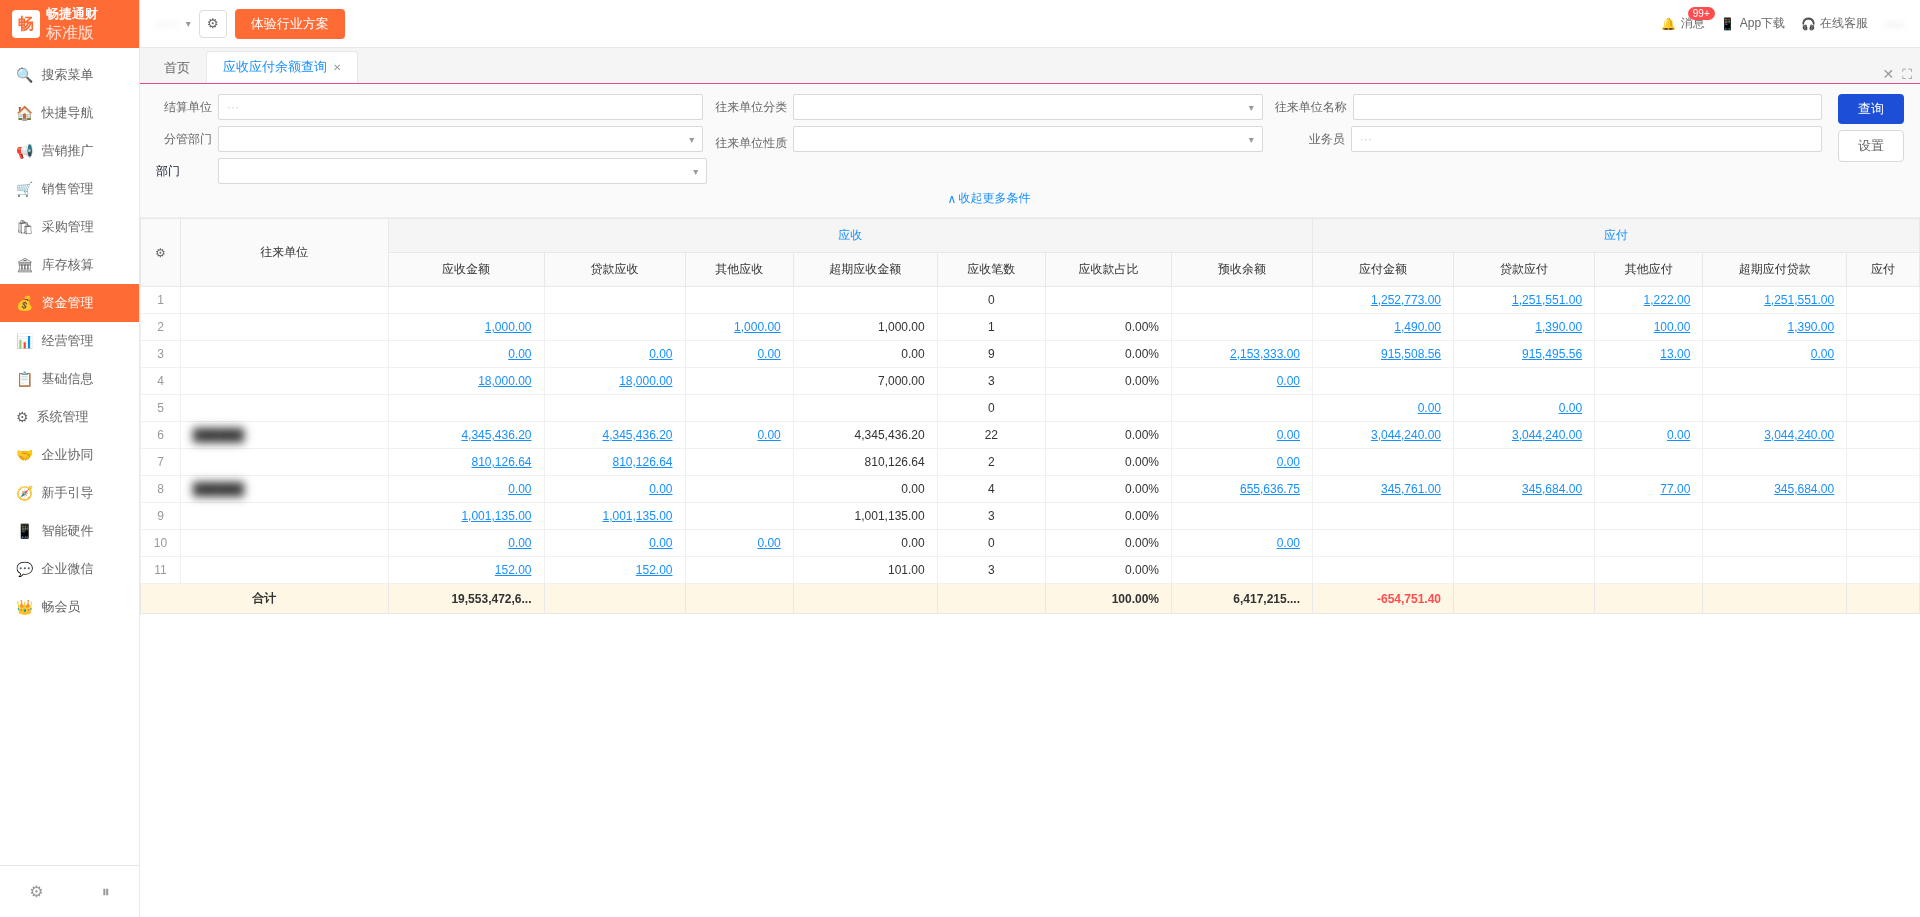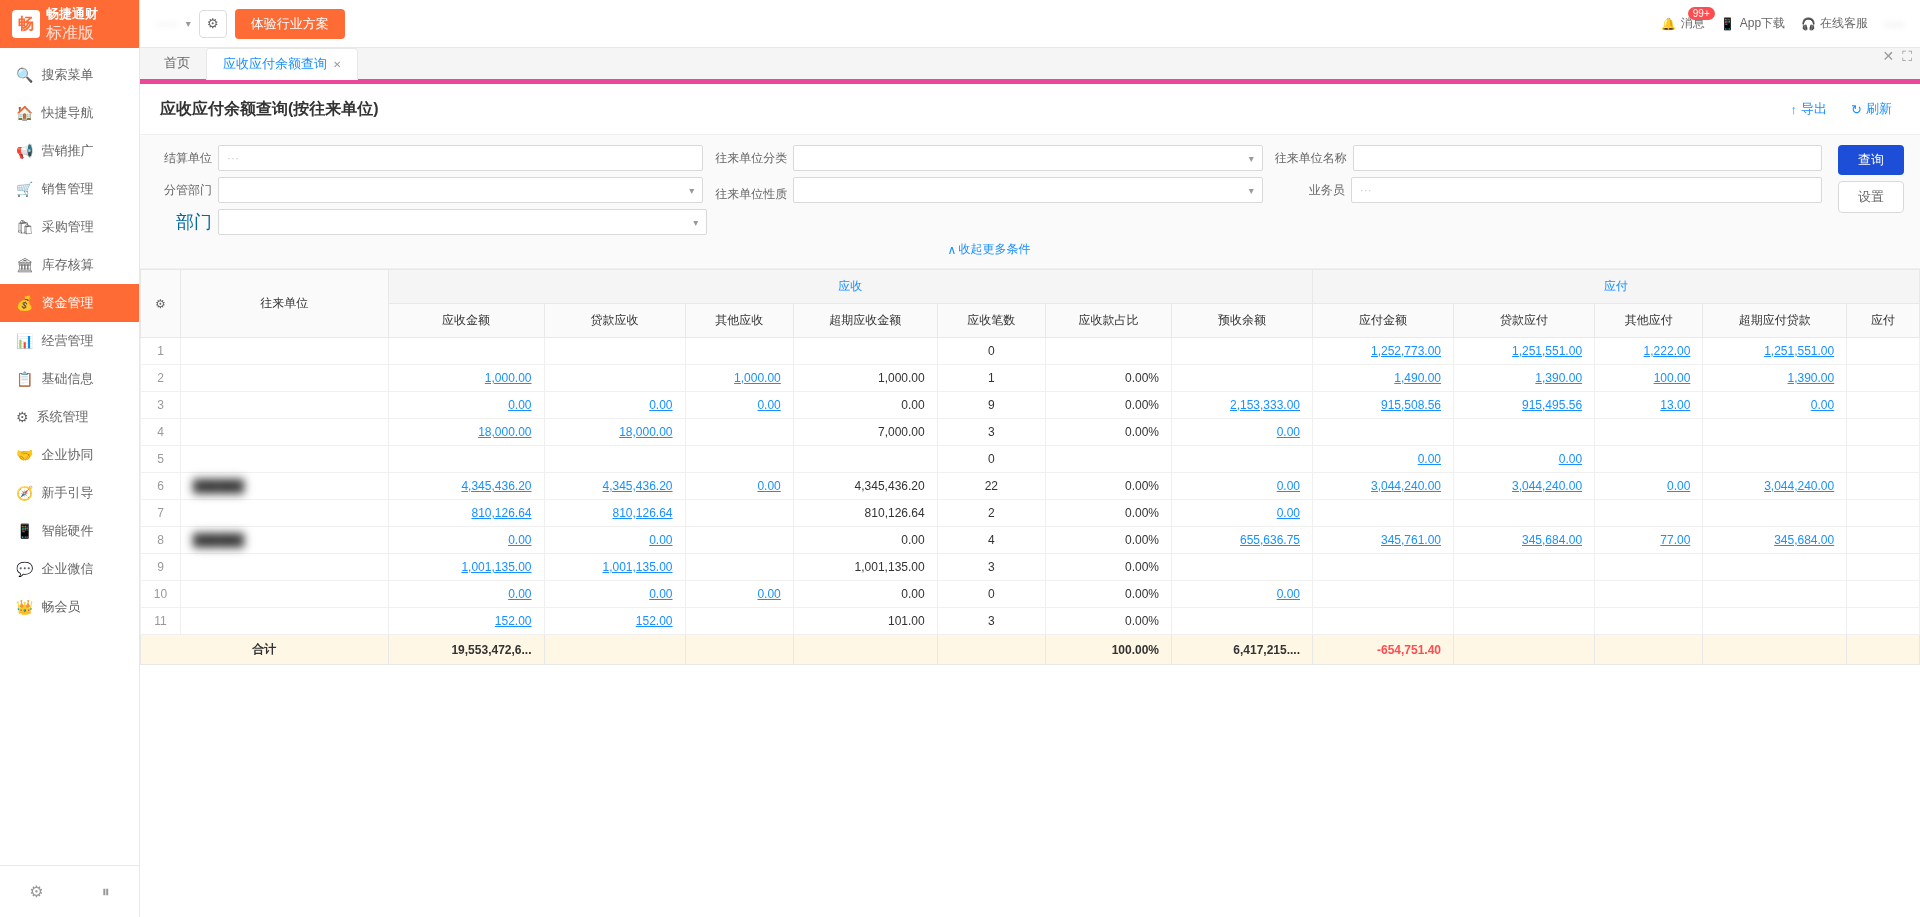--- a/index.html
+++ b/index.html
@@ -68,23 +68,23 @@
       margin-left: 140px;
       margin-top: 48px;
       height: calc(100vh - 48px);
       display: flex;
       flex-direction: column;
     }
 
     
     .tab-bar {
       background: #f5f5f5;
-      border-bottom: 5px solid #ec4899;
-      display: flex;
-      align-items: flex-start;
+      border-bottom: 1px solid #ec4899;
+      display: flex;
+      align-items: flex-end;
       height: 36px;
       padding: 0 8px;
     }
     .tab-item {
       display: flex;
       align-items: center;
       gap: 6px;
       padding: 6px 16px;
       cursor: pointer;
       font-size: 13px;
@@ -296,33 +296,20 @@
       <span class="tab-close">✕</span>
     </div>
     <div class="tab-bar-actions">
       <span class="tab-action-btn">✕</span>
       <span class="tab-action-btn">⛶</span>
     </div>
   </div>
 
   <div class="page-content">
 
-    <div class="page-header">
-      <span class="page-title">应收应付余额查询(按往来单位)</span>
-      <div class="page-actions">
-        <button class="action-btn">
-          <span>↑</span>
-          <span>导出</span>
-        </button>
-        <button class="action-btn">
-          <span>↻</span>
-          <span>刷新</span>
-        </button>
-      </div>
-    </div>
 
     <div style="background: #fafafa; border-bottom: 1px solid #f0f0f0; padding: 10px 16px;">
       <div style="display: flex; align-items: flex-start; gap: 8px;">
 
 
         <div style="flex: 1;">
           <div style="display: grid; grid-template-columns: 1fr 1fr 1fr; gap: 8px 12px; margin-bottom: 6px;">
             <div style="display: flex; align-items: center; gap: 6px;">
               <span style="color: #666; font-size: 12px; min-width: 56px; text-align: right;">结算单位</span>
               <div style="flex: 1; border: 1px solid #d9d9d9; border-radius: 2px; padding: 2px 8px; height: 26px; background: #fff; display: flex; align-items: center; justify-content: space-between; cursor: pointer;">
@@ -358,21 +345,21 @@
             </div>
             <div style="display: flex; align-items: center; gap: 6px;">
               <span style="color: #666; font-size: 12px; min-width: 70px; text-align: right;">业务员</span>
               <div style="flex: 1; border: 1px solid #d9d9d9; border-radius: 2px; padding: 2px 8px; height: 26px; background: #fff; display: flex; align-items: center; justify-content: space-between; cursor: pointer;">
                 <span style="color: #ccc;">···</span>
               </div>
             </div>
           </div>
           <div style="display: grid; grid-template-columns: 1fr 2fr; gap: 8px 12px;">
             <div style="display: flex; align-items: center; gap: 6px;">
-              <span style="color: #0369a1; font-size: 18px; min-width: 56px; text-align: right;">部门</span>
+              <span style="color: #0f172a; font-size: 12px; min-width: 56px; text-align: left;">部门</span>
               <div style="flex: 1; border: 1px solid #d9d9d9; border-radius: 2px; padding: 2px 8px; height: 26px; background: #fff; display: flex; align-items: center; justify-content: space-between; cursor: pointer;">
                 <span></span>
                 <span style="color: #999; font-size: 10px;">▾</span>
               </div>
             </div>
             <div></div>
           </div>
           <div style="display: flex; justify-content: center; margin-top: 6px;">
             <span style="color: #1890ff; font-size: 12px; cursor: pointer; display: flex; align-items: center; gap: 2px;">
               <span>∧</span>

